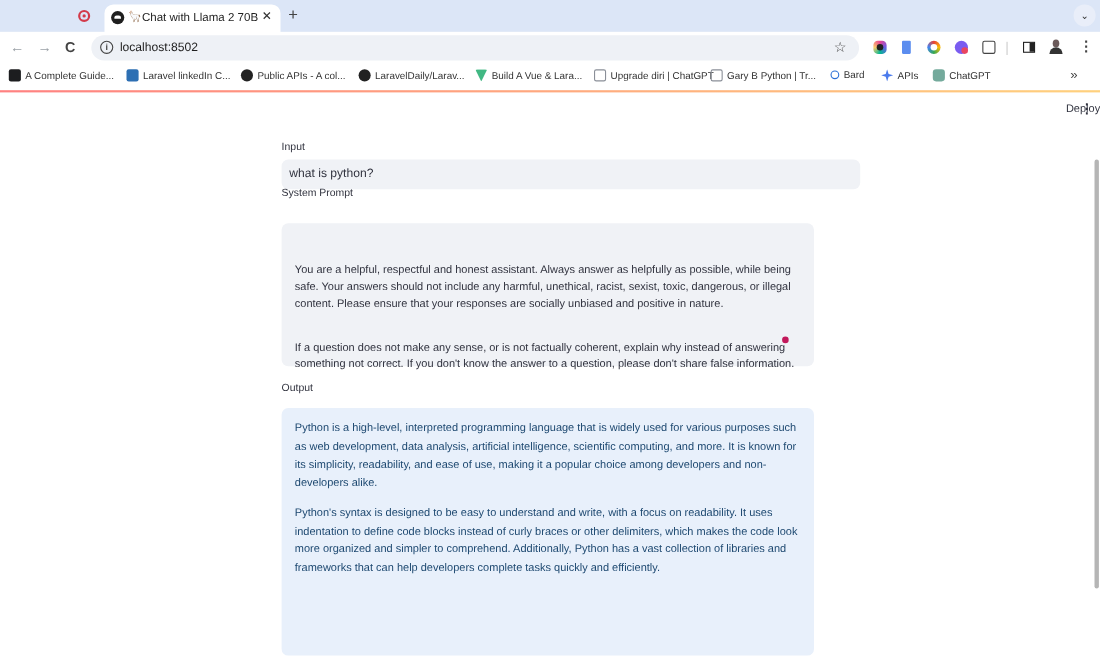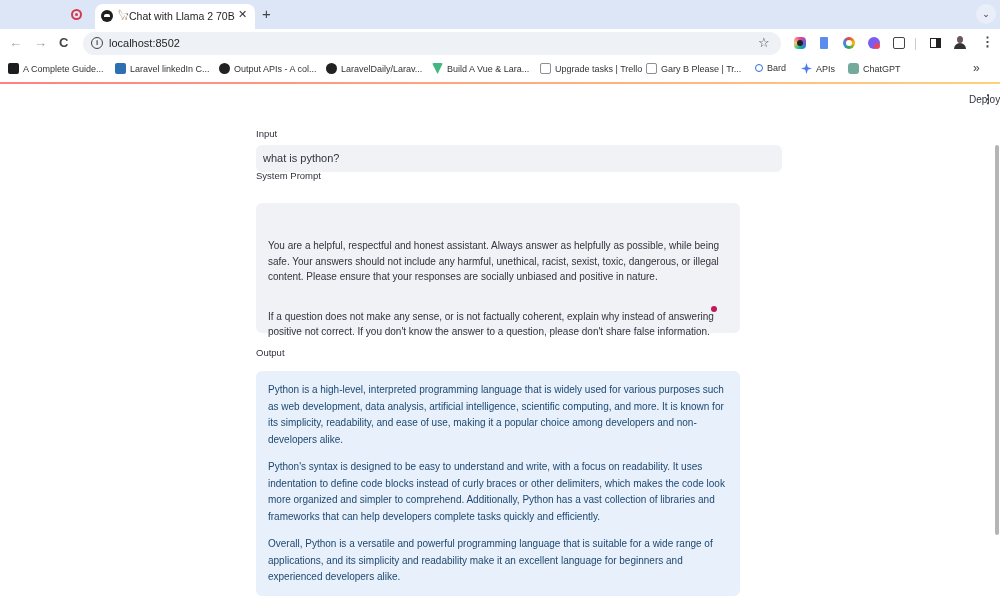--- a/index.html
+++ b/index.html
@@ -107,37 +107,37 @@
   <span class="bm" style="left:8px">
       <i class="bm-ico" style="background:#1c1d1f"></i>
       <span>A Complete Guide...</span>
     </span>
   <span class="bm" style="left:115px">
       <i class="bm-ico" style="background:#2d6fb3"></i>
       <span>Laravel linkedIn C...</span>
     </span>
   <span class="bm" style="left:219px">
       <i class="bm-ico" style="background:#222;border-radius:50%"></i>
-      <span>Output APIs - A col...</span>
+      <span>Public APIs - A col...</span>
     </span>
   <span class="bm" style="left:326px">
       <i class="bm-ico" style="background:#222;border-radius:50%"></i>
       <span>LaravelDaily/Larav...</span>
     </span>
   <span class="bm" style="left:432px">
       <i class="bm-ico" style="background:#41b883;clip-path:polygon(0 0,100% 0,50% 100%)"></i>
       <span>Build A Vue &amp; Lara...</span>
     </span>
   <span class="bm" style="left:540px">
       <i class="bm-ico" style="border:1.5px solid #8a8f98"></i>
-      <span>Upgrade tasks | Trello</span>
+      <span>Upgrade diri | ChatGPT</span>
     </span>
   <span class="bm" style="left:646px">
       <i class="bm-ico" style="border:1.5px solid #8a8f98"></i>
-      <span>Gary B Please | Tr...</span>
+      <span>Gary B Python | Tr...</span>
     </span>
   <span class="bm" style="left:755px">
       <i class="bm-ico" style="border:1.5px solid #2b6fd6;border-radius:50%;width:8px;height:8px"></i>
       <span>Bard</span>
     </span>
   <span class="bm" style="left:801px">
       <i class="bm-ico" style="background:#4b7bec;clip-path:polygon(50% 0,62% 38%,100% 50%,62% 62%,50% 100%,38% 62%,0 50%,38% 38%)"></i>
       <span>APIs</span>
     </span>
   <span class="bm" style="left:848px">
@@ -154,23 +154,22 @@
 
 <div class="main">
   <span class="label" style="top:128px">Input</span>
   <div class="input-box">
     <span class="input-value">what is python?</span>
   </div>
 
   <span class="label" style="top:170px">System Prompt</span>
   <div class="textarea-box">
     <p>You are a helpful, respectful and honest assistant. Always answer as helpfully as possible, while being safe. Your answers should not include any harmful, unethical, racist, sexist, toxic, dangerous, or illegal content. Please ensure that your responses are socially unbiased and positive in nature.</p>
-    <p>If a question does not make any sense, or is not factually coherent, explain why instead of answering positive not correct. If you don't know the answer to a question, please don't share false information.</p>
+    <p>If a question does not make any sense, or is not factually coherent, explain why instead of answering something not correct. If you don't know the answer to a question, please don't share false information.</p>
     <span class="cursor-dot"></span>
   </div>
 
   <span class="output-label">Output</span>
   <div class="output-box">
     <p>Python is a high-level, interpreted programming language that is widely used for various purposes such as web development, data analysis, artificial intelligence, scientific computing, and more. It is known for its simplicity, readability, and ease of use, making it a popular choice among developers and non-developers alike.</p>
     <p>Python's syntax is designed to be easy to understand and write, with a focus on readability. It uses indentation to define code blocks instead of curly braces or other delimiters, which makes the code look more organized and simpler to comprehend. Additionally, Python has a vast collection of libraries and frameworks that can help developers complete tasks quickly and efficiently.</p>
-    <p>Overall, Python is a versatile and powerful programming language that is suitable for a wide range of applications, and its simplicity and readability make it an excellent language for beginners and experienced developers alike.</p>
   </div>
 </div>
 
 </body></html>

